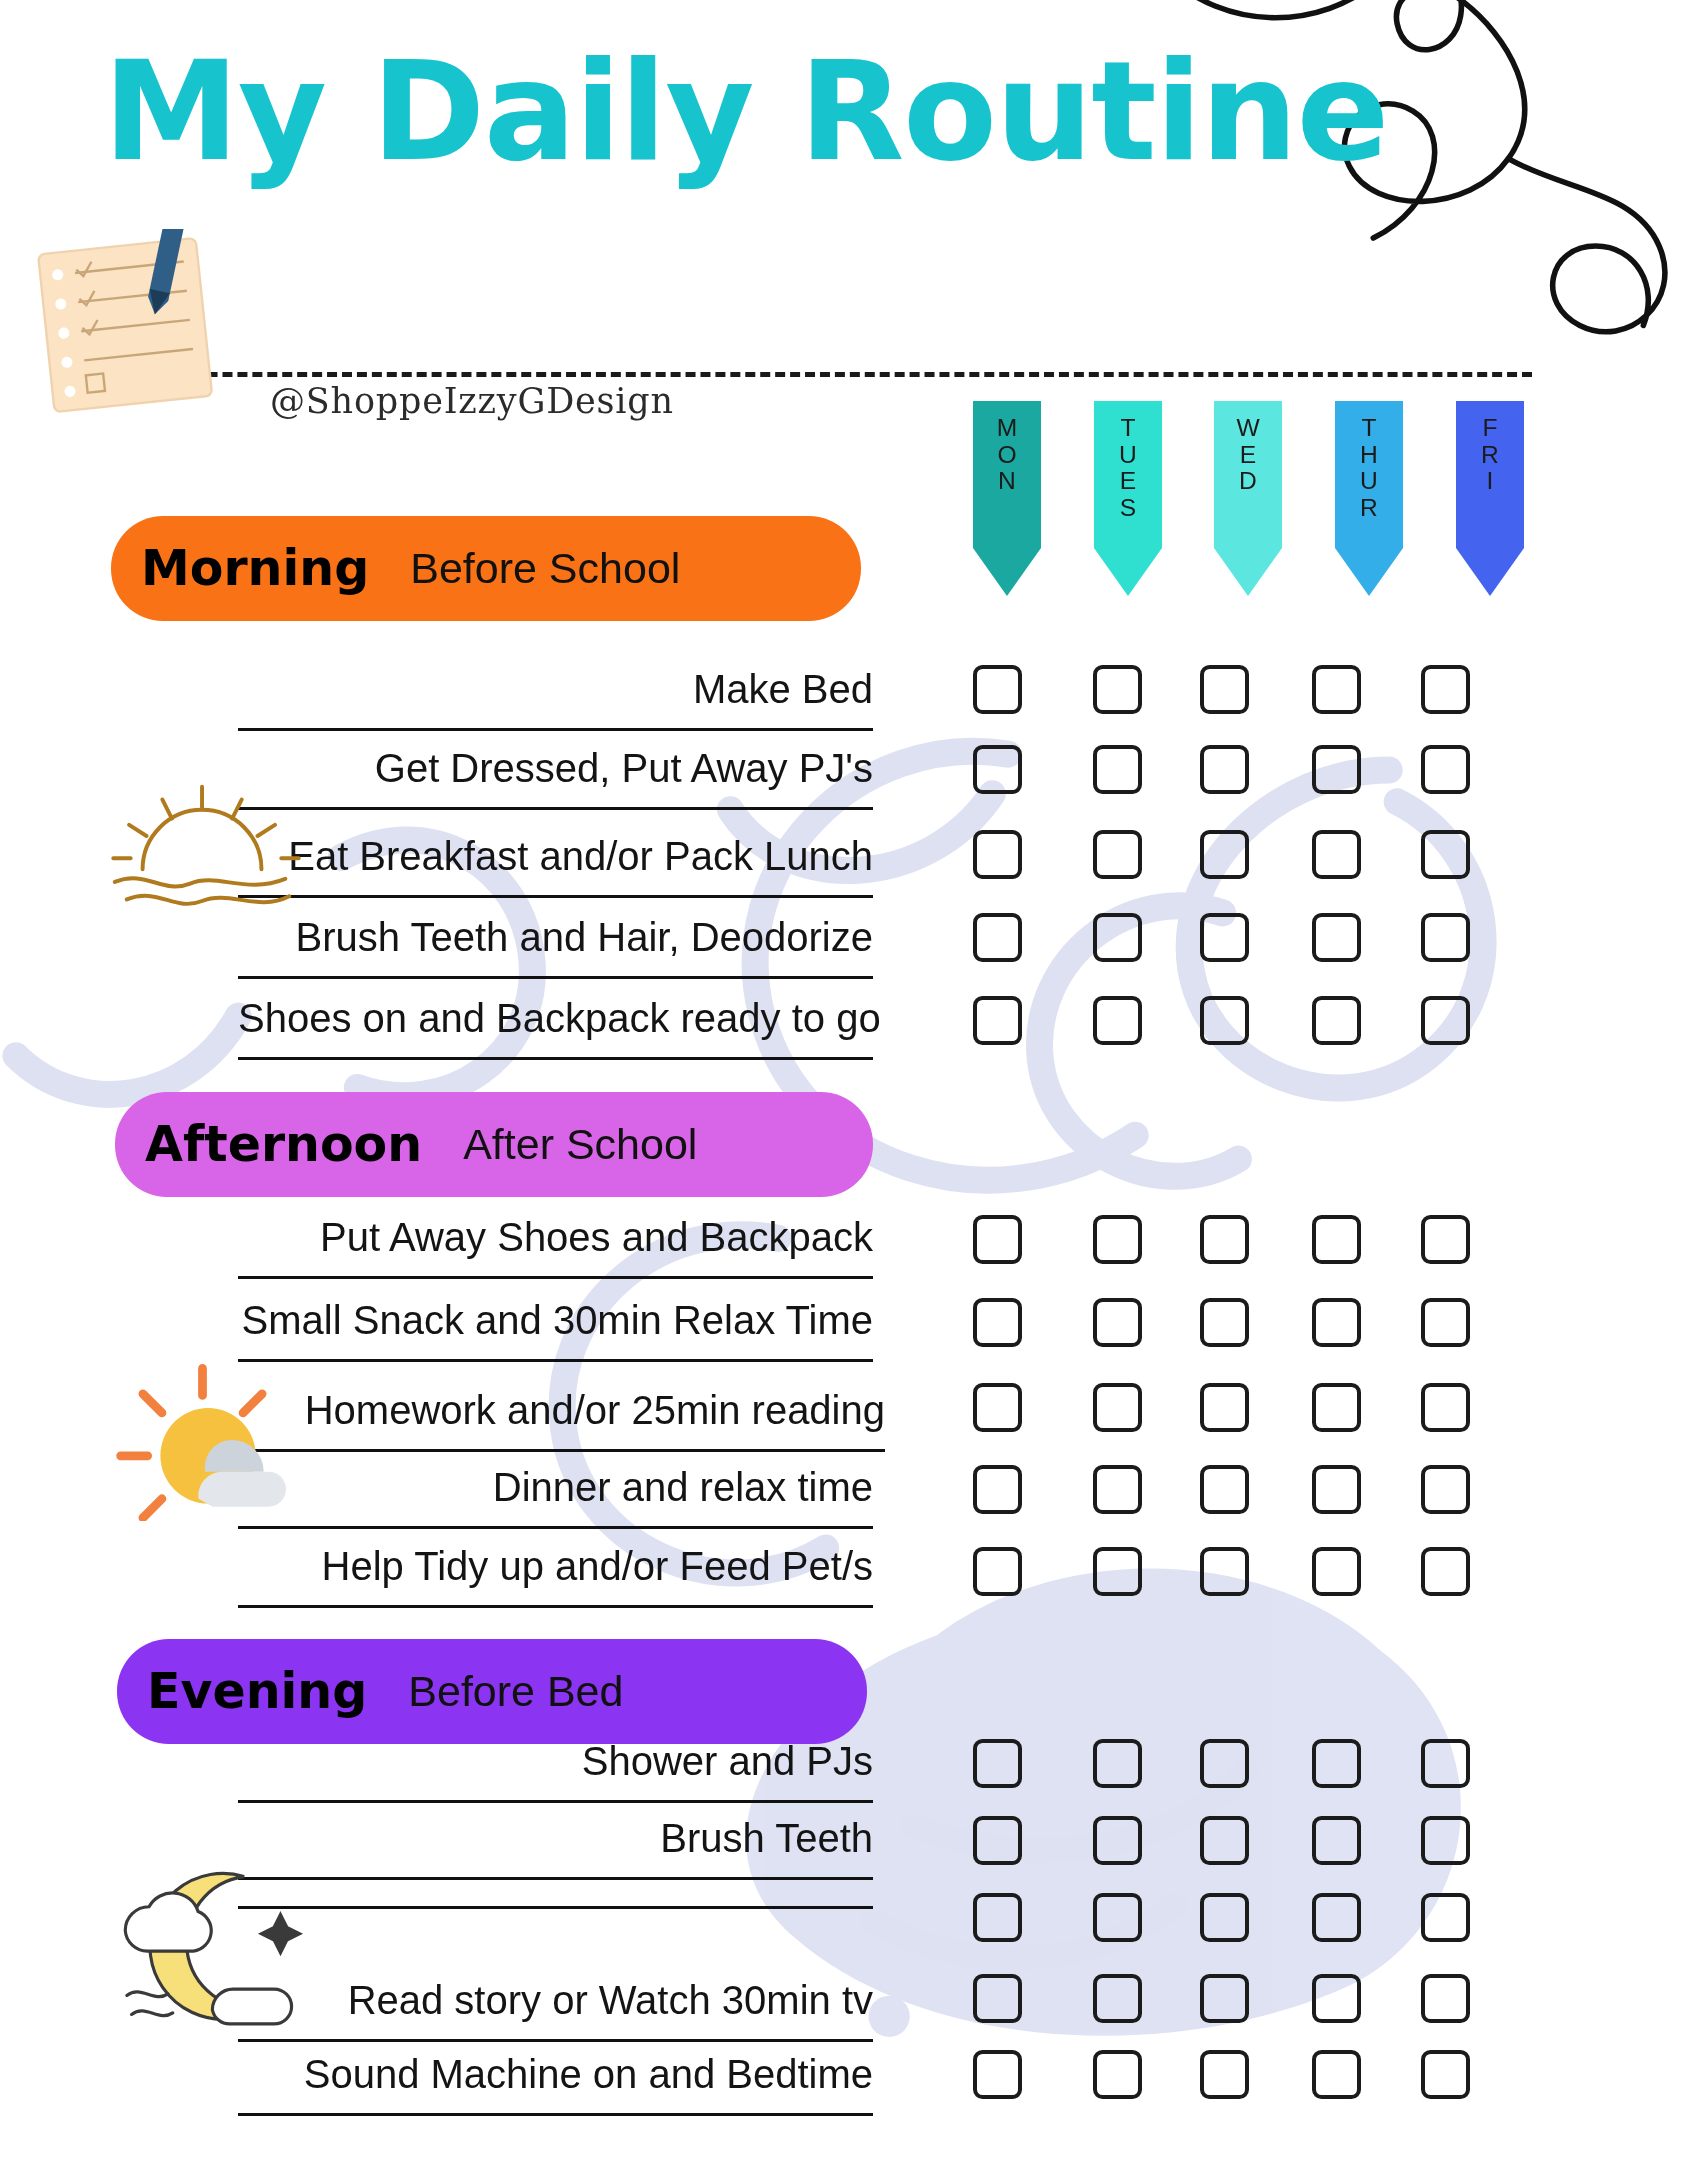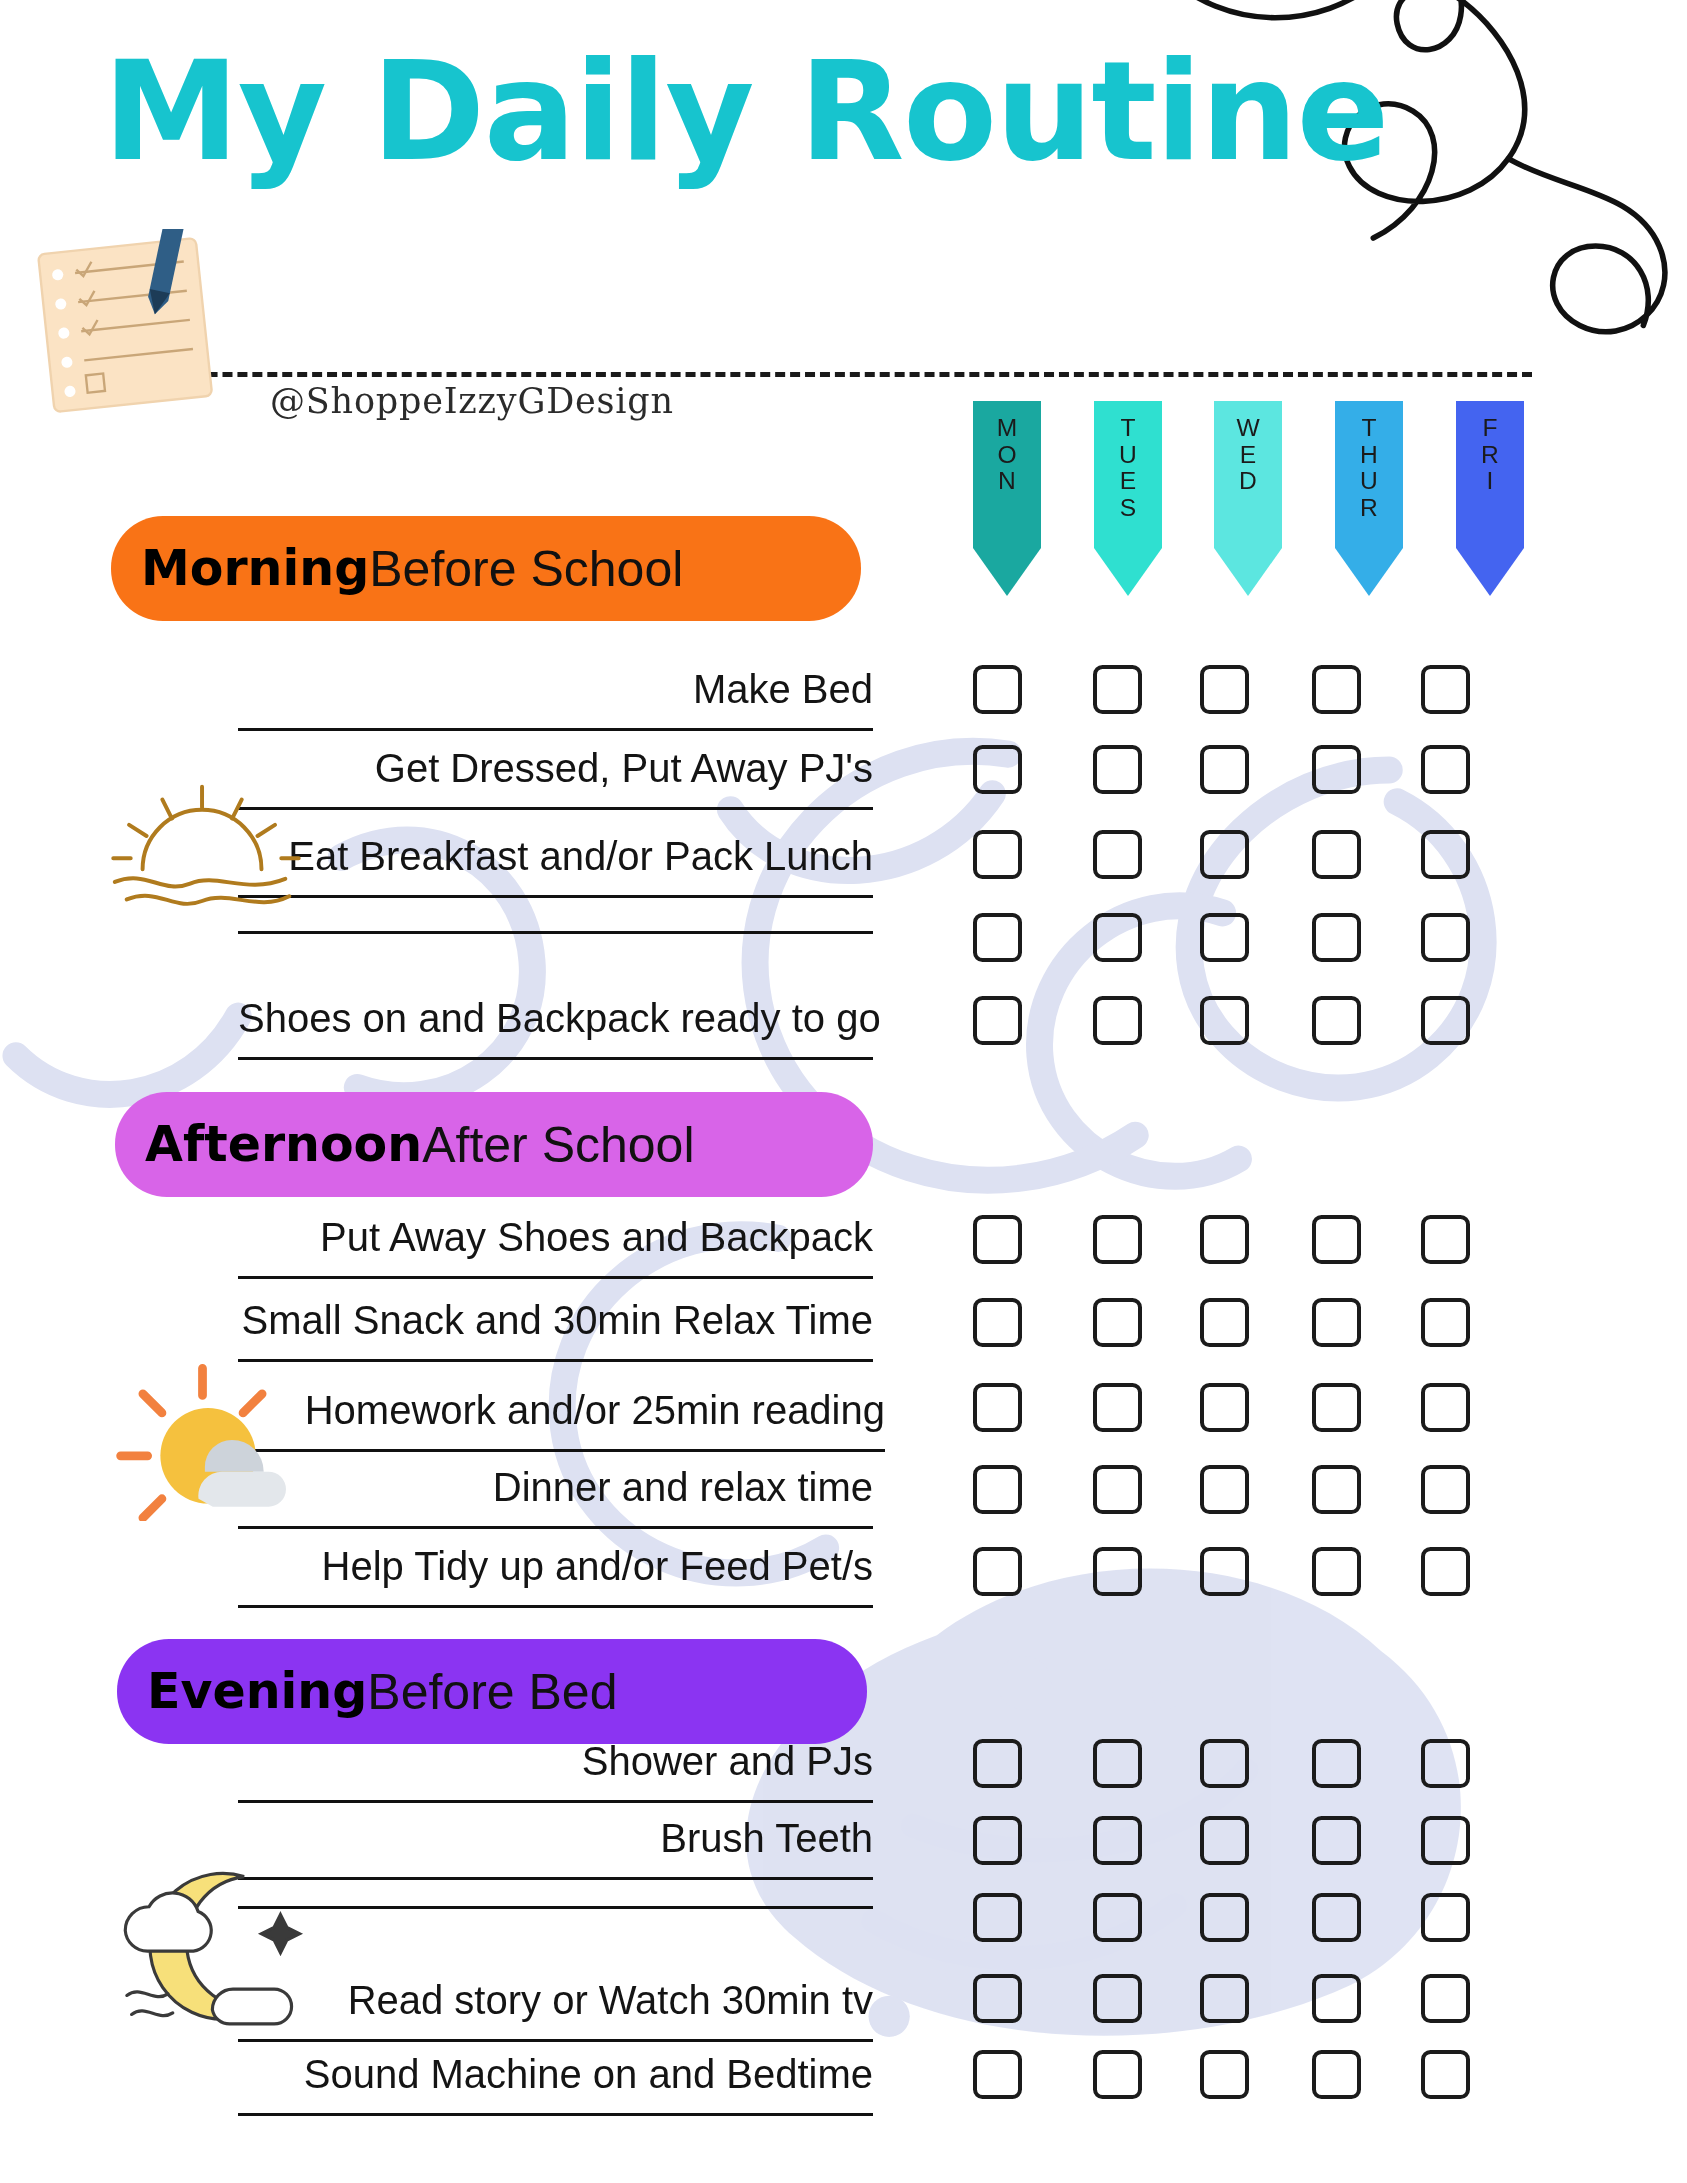--- a/index.html
+++ b/index.html
@@ -129,22 +129,23 @@
   }
   .pill .pill-title {
     font-family: "DejaVu Sans", sans-serif;
     font-weight: bold;
     font-size: 49px;
     color: #000;
     margin-left: 30px;
   }
   .pill .pill-sub {
     font-family: "Liberation Sans", sans-serif;
-    font-size: 50px;
+    font-size: 43px;
     color: #111;
+    margin-left: 41px;
   }
 
   
   .task {
     position: absolute;
     z-index: 4;
     text-align: right;
     font-family: "Liberation Sans", sans-serif;
     font-size: 40px;
     color: #141414;
@@ -296,20 +297,21 @@
 </div>
 <div class="task" style="left:238px; top:746px; width:635px;">
   <span>Get Dressed, Put Away PJ's</span>
   <div class="rule"></div>
 </div>
 <div class="task" style="left:238px; top:834px; width:635px;">
   <span>Eat Breakfast and/or Pack Lunch</span>
   <div class="rule"></div>
 </div>
 <div class="task" style="left:238px; top:915px; width:635px;">
+  <span>Brush Teeth and Hair, Deodorize</span>
   <div class="rule"></div>
 </div>
 <div class="task" style="left:238px; top:996px; width:635px;">
   <span>Shoes on and Backpack ready to go</span>
   <div class="rule"></div>
 </div>
 
 <div class="cbox" style="left:973px; top:665px;"></div>
 <div class="cbox" style="left:1093px; top:665px;"></div>
 <div class="cbox" style="left:1200px; top:665px;"></div>

